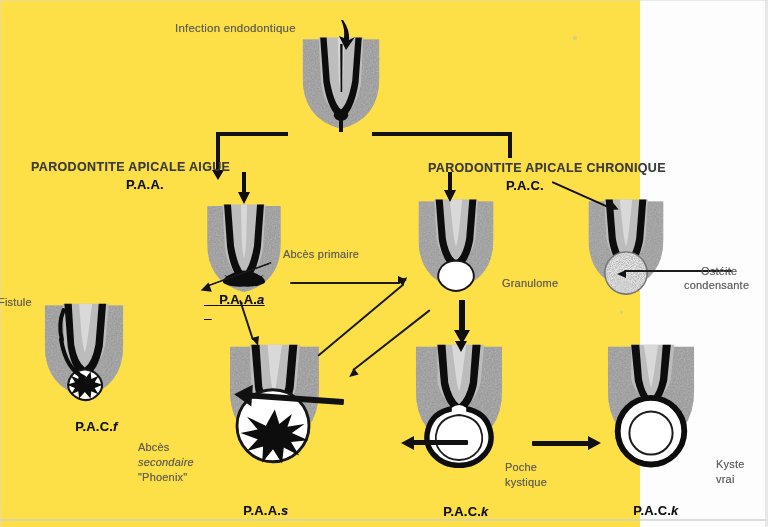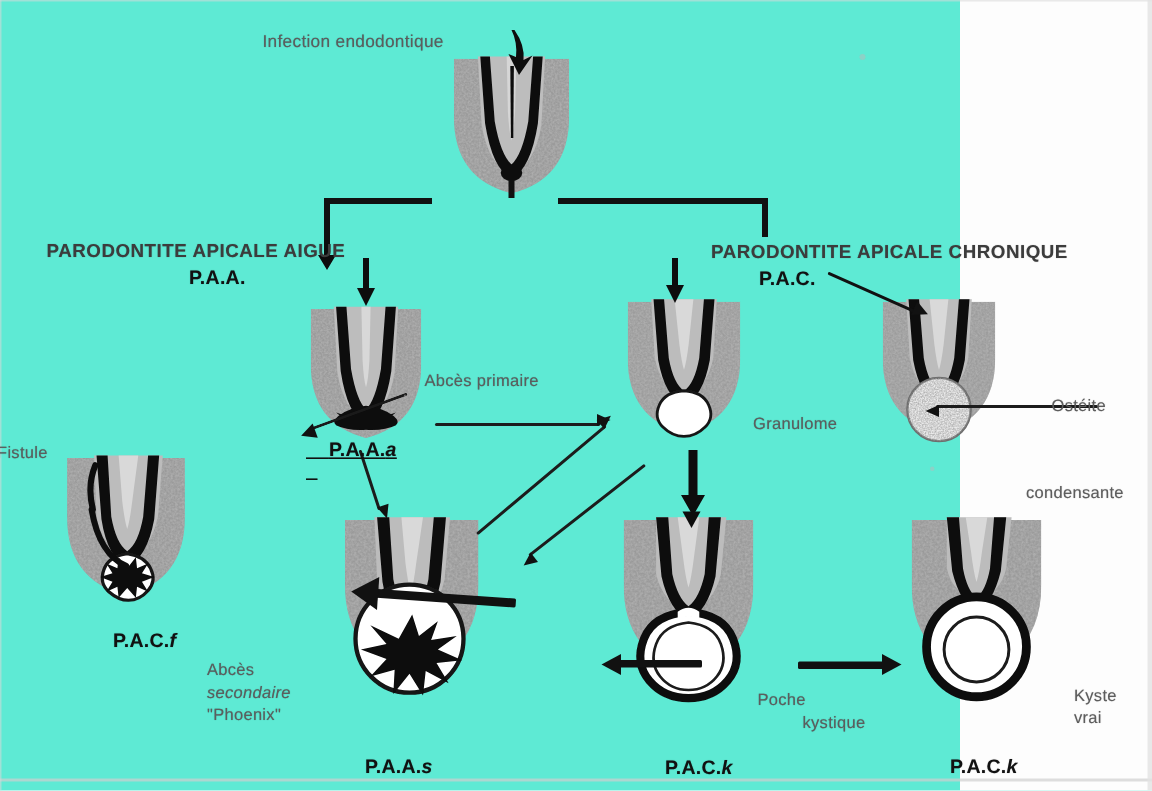--- a/index.html
+++ b/index.html
@@ -2,21 +2,21 @@
 <html><head>
 <meta charset="utf-8">
 <title>Classification des parodontites apicales</title>
 <style>
   html,body{margin:0;padding:0;background:#ffffff;}
   body{
     font-family:"Liberation Sans", sans-serif;
     width:768px;height:527px;overflow:hidden;position:relative;
     color:#1a1a1a;
   }
-  #stage{position:relative;width:640px;height:527px;background:#5eead4;}
+  #stage{position:relative;width:640px;height:527px;background:#fde047;}
 
   
   .scan-edge{position:absolute;pointer-events:none;background:#d8d8d8;opacity:.55;}
   .scan-edge.top{left:0;top:0;width:768px;height:1px;}
   .scan-edge.bottom{left:0;top:519px;width:768px;height:2px;background:#cfcfcf;opacity:.7;}
   .scan-edge.left{left:0;top:0;width:1px;height:527px;}
   .scan-edge.right{left:765px;top:0;width:3px;height:527px;background:#e2e2e2;opacity:.8;}
 
   .speck{position:absolute;background:#b9b9b9;border-radius:50%;opacity:.5;}
 
@@ -315,47 +315,47 @@
         <path d="M7,13 l-6,-11 l12,0 z" fill="#0d0d0d"></path>
       </svg>
   </div>
 
   <div class="lbl caption blur" style="left:175px;top:22px;font-size:11.5px;">Infection endodontique</div>
 
 
   <div class="lbl head blur" style="left:31px;top:160px;">PARODONTITE APICALE AIGUE</div>
   <div class="lbl code blur" style="left:126px;top:178px;">P.A.A.</div>
 
-  <div class="lbl head blur" style="left:428px;top:161px;margin-left:46px;">PARODONTITE APICALE CHRONIQUE</div>
+  <div class="lbl head blur" style="left:428px;top:161px;">PARODONTITE APICALE CHRONIQUE</div>
   <div class="lbl code blur" style="left:506px;top:179px;">P.A.C.</div>
 
   <div class="lbl caption blur" style="left:283px;top:248px;">Abcès primaire</div>
   <div class="lbl code blur" style="left:204px;top:278px;text-decoration:underline;">
     <span>P.A.A.</span><i>a</i>
   </div>
 
   <div class="lbl caption blur" style="left:502px;top:277px;">Granulome</div>
 
   <div class="lbl caption blur" style="left:701px;top:265px;">Ostéite</div>
-  <div class="lbl caption blur" style="left:684px;top:279px;margin-top:44px;">condensante</div>
+  <div class="lbl caption blur" style="left:684px;top:279px;">condensante</div>
 
   <div class="lbl caption blur" style="left:-2px;top:296px;">Fistule</div>
   <div class="lbl code blur" style="left:60px;top:405px;">
     <span>P.A.C.</span><i>f</i>
   </div>
 
   <div class="lbl caption blur" style="left:138px;top:441px;">Abcès</div>
   <div class="lbl caption blur" style="left:138px;top:456px;font-style:italic;">secondaire</div>
   <div class="lbl caption blur" style="left:138px;top:471px;">"Phoenix"</div>
   <div class="lbl code blur" style="left:228px;top:489px;">
     <span>P.A.A.</span><i>s</i>
   </div>
 
   <div class="lbl caption blur" style="left:505px;top:461px;">Poche</div>
-  <div class="lbl caption blur" style="left:505px;top:476px;margin-left:30px;">kystique</div>
+  <div class="lbl caption blur" style="left:505px;top:476px;">kystique</div>
   <div class="lbl code blur" style="left:428px;top:490px;">
     <span>P.A.C.</span><i>k</i>
   </div>
 
   <div class="lbl caption blur" style="left:716px;top:458px;">Kyste</div>
   <div class="lbl caption blur" style="left:716px;top:473px;">vrai</div>
   <div class="lbl code blur" style="left:618px;top:489px;">
     <span>P.A.C.</span><i>k</i>
   </div>
 

